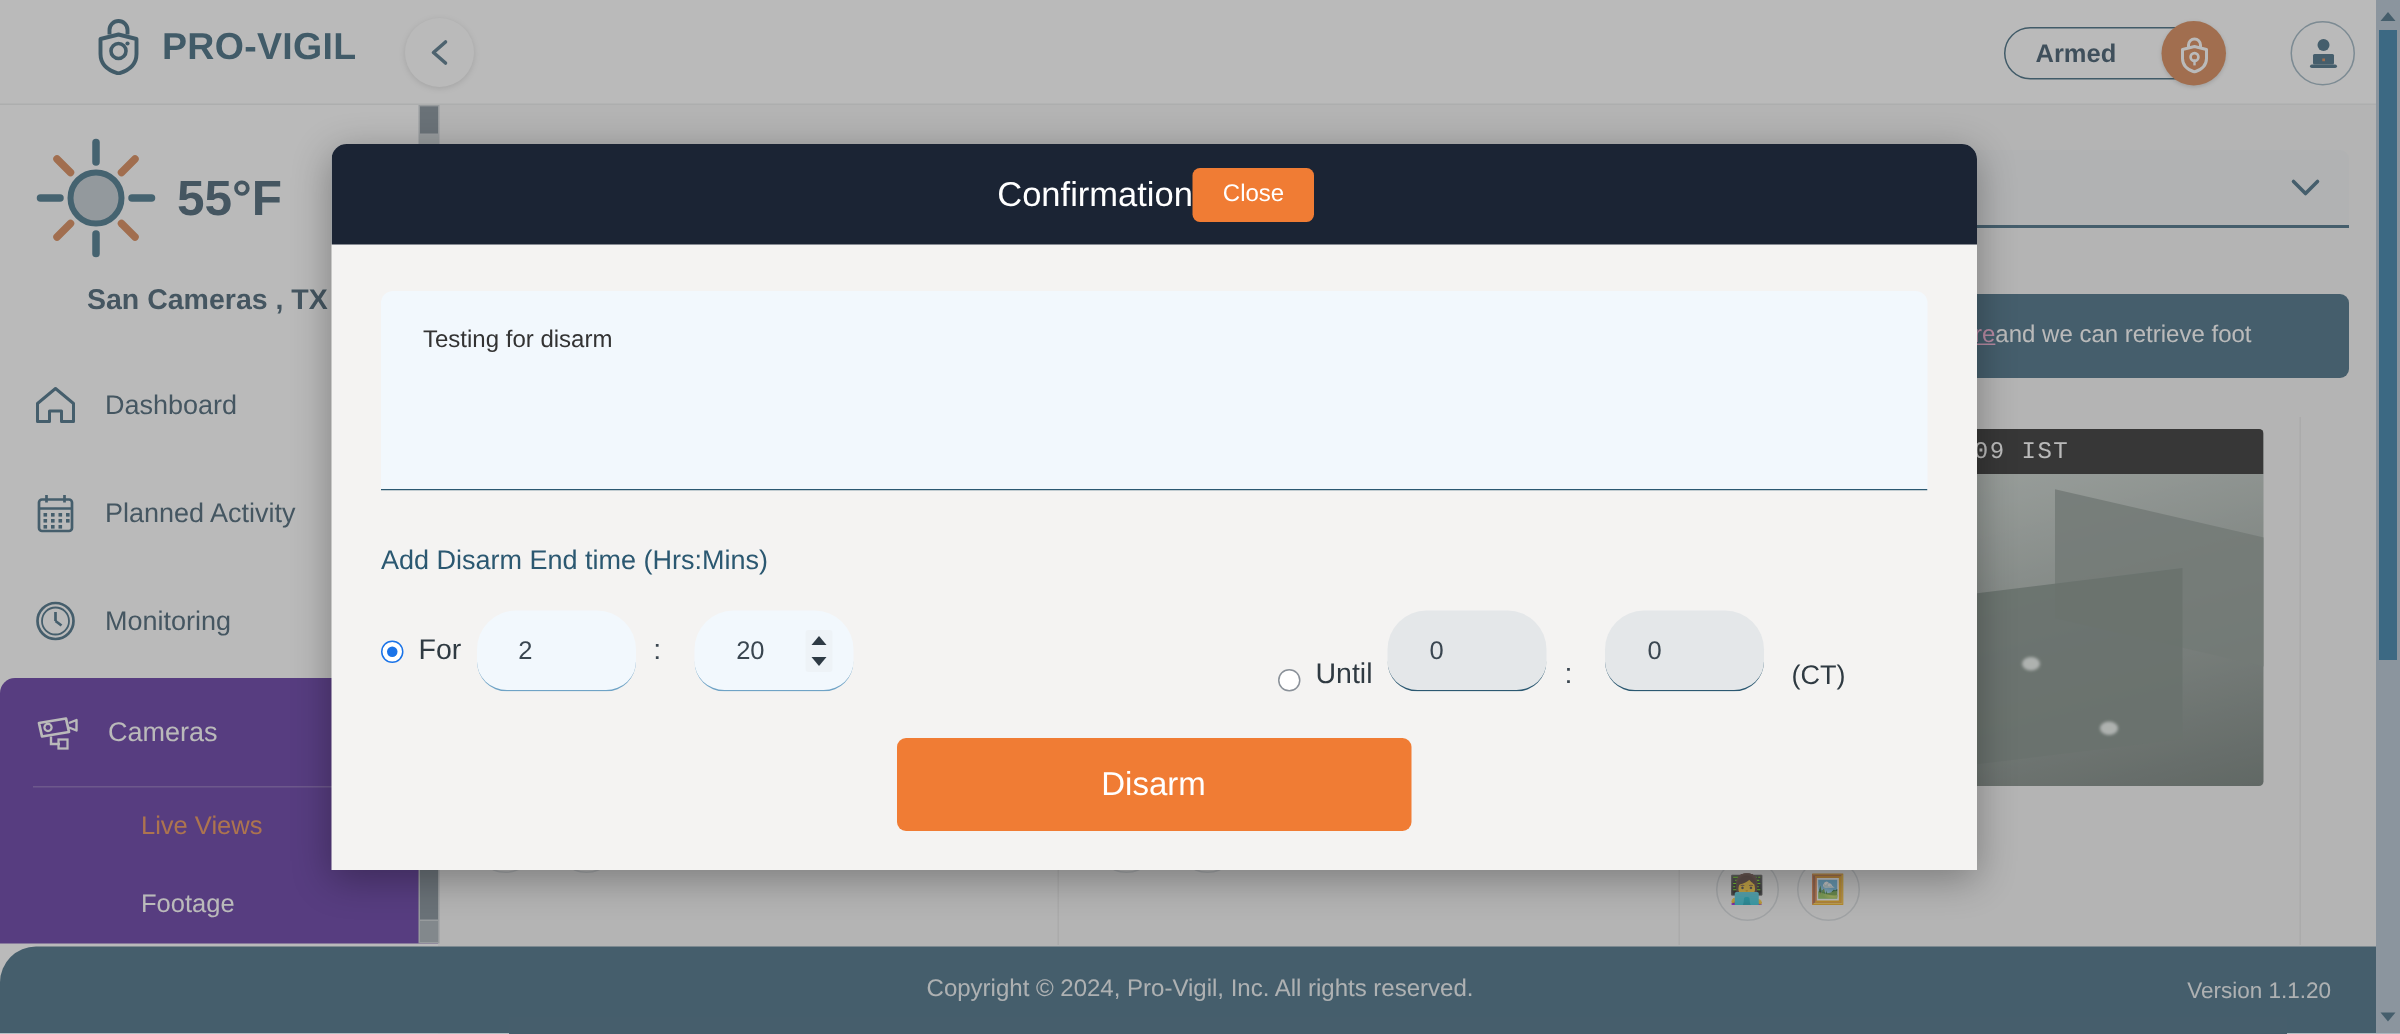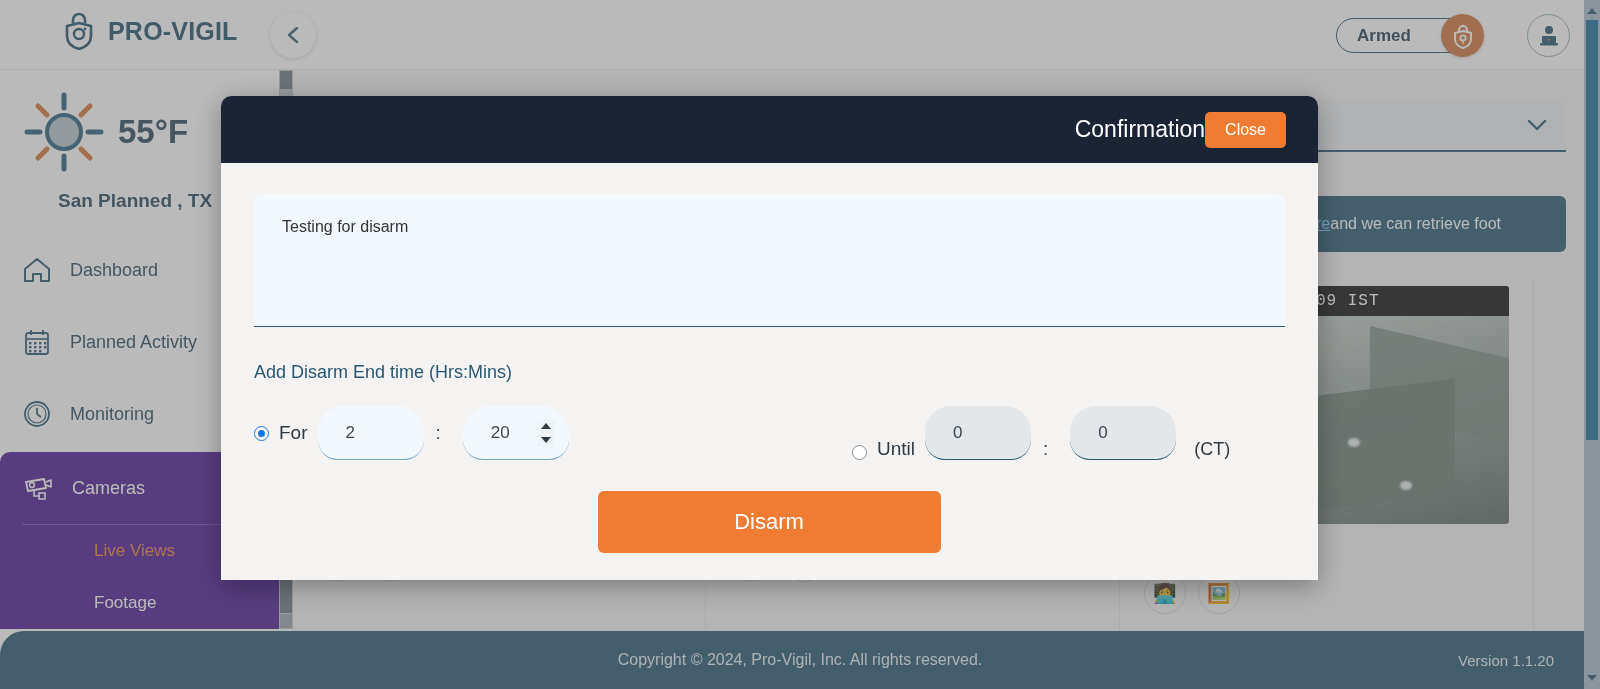--- a/index.html
+++ b/index.html
@@ -103,21 +103,21 @@
     border-radius: 6px 6px 0 0;
     display: flex; align-items: center; justify-content: flex-end;
     padding-right: 18px;
   }
   .banner {
     position: absolute; right: 18px; top: 126px; width: 258px; height: 56px;
     background: #2b5871; border-radius: 6px; color: #ffffff;
     font-size: 16px; display: flex; align-items: center;
     padding-left: 8px; white-space: nowrap; overflow: hidden;
   }
-  .banner a { color: #7dd3fc; text-decoration: underline; }
+  .banner a { color: #f9a8d4; text-decoration: underline; }
 
   .cam-grid {
     position: absolute; left: 0; top: 208px; right: 0; height: 360px;
     display: flex; gap: 0;
   }
   .cam-card {
     position: relative; width: 414px; height: 352px;
     background: #f4f4f4;
     border-right: 1px solid #e3e3e3;
     padding: 8px 24px;
@@ -215,21 +215,21 @@
   #modal {
     position: absolute; left: 221px; top: 96px;
     width: 1097px; height: 484px;
     background: #f4f3f2;
     box-shadow: 0 6px 26px rgba(0,0,0,.32);
     border-radius: 10px 10px 0 0;
     overflow: hidden;
   }
   .modal-header {
     height: 67px; background: #1b2434;
-    display: flex; align-items: center; justify-content: flex-end;
+    display: flex; align-items: center; justify-content: center;
     padding: 0 32px 0 34px;
   }
   .modal-title { font-size: 23px; color: #ffffff; }
   .close-btn {
     background: #f07c34; color: #ffffff; border: none;
     border-radius: 5px; font-size: 16px;
     padding: 9px 20px; cursor: pointer;
     font-family: "Liberation Sans", sans-serif;
   }
   .modal-body { padding: 31px 34px 0 33px; }
@@ -370,21 +370,21 @@
               <line x1="9" y1="46" x2="22" y2="46" stroke="#2b6179" stroke-width="5" stroke-linecap="round"></line>
               <line x1="70" y1="46" x2="83" y2="46" stroke="#2b6179" stroke-width="5" stroke-linecap="round"></line>
               <line x1="20" y1="20" x2="29" y2="29" stroke="#d1763c" stroke-width="5" stroke-linecap="round"></line>
               <line x1="63" y1="63" x2="72" y2="72" stroke="#d1763c" stroke-width="5" stroke-linecap="round"></line>
               <line x1="72" y1="20" x2="63" y2="29" stroke="#d1763c" stroke-width="5" stroke-linecap="round"></line>
               <line x1="29" y1="63" x2="20" y2="72" stroke="#d1763c" stroke-width="5" stroke-linecap="round"></line>
             </svg>
           </span>
           <span class="temp">55°F</span>
         </div>
-        <div class="city">San Planned , TX</div>
+        <div class="city">San Cameras , TX</div>
       </div>
 
       <div class="nav">
 
         <div class="nav-item">
           <span>
             <svg class="icon-svg" width="30" height="28" viewBox="0 0 30 28">
               <path d="M3 13 L15 3 L27 13 V25 H19 V18 H11 V25 H3 Z" fill="none" stroke="#2b5871" stroke-width="2" stroke-linejoin="round"></path>
             </svg>
           </span>

